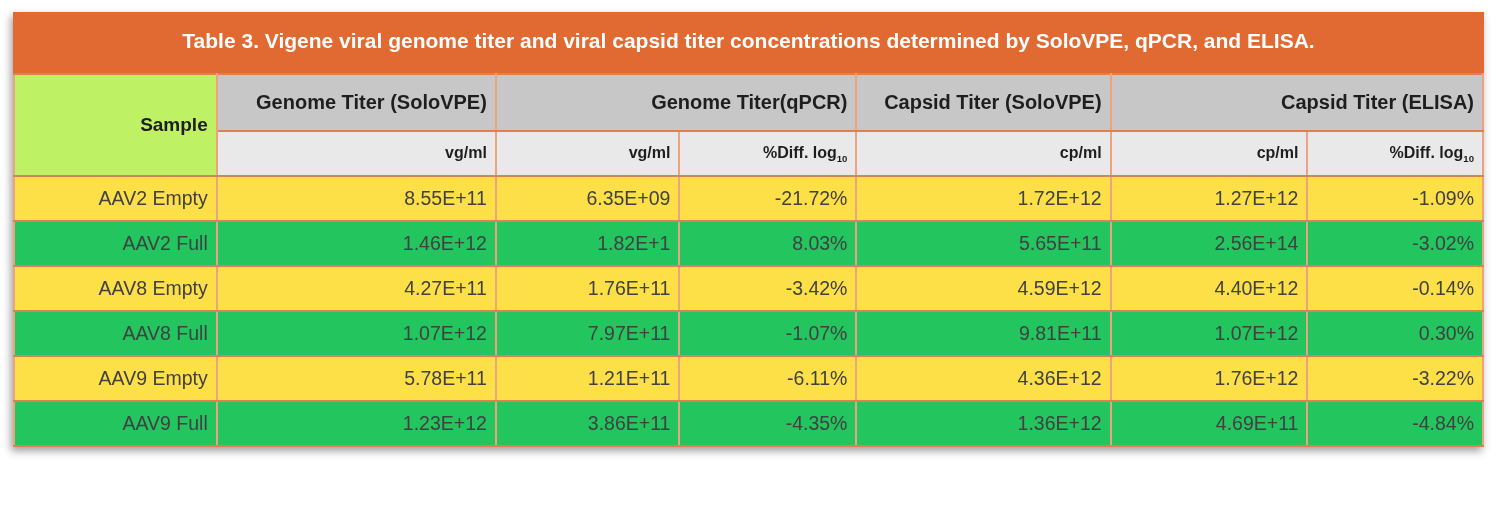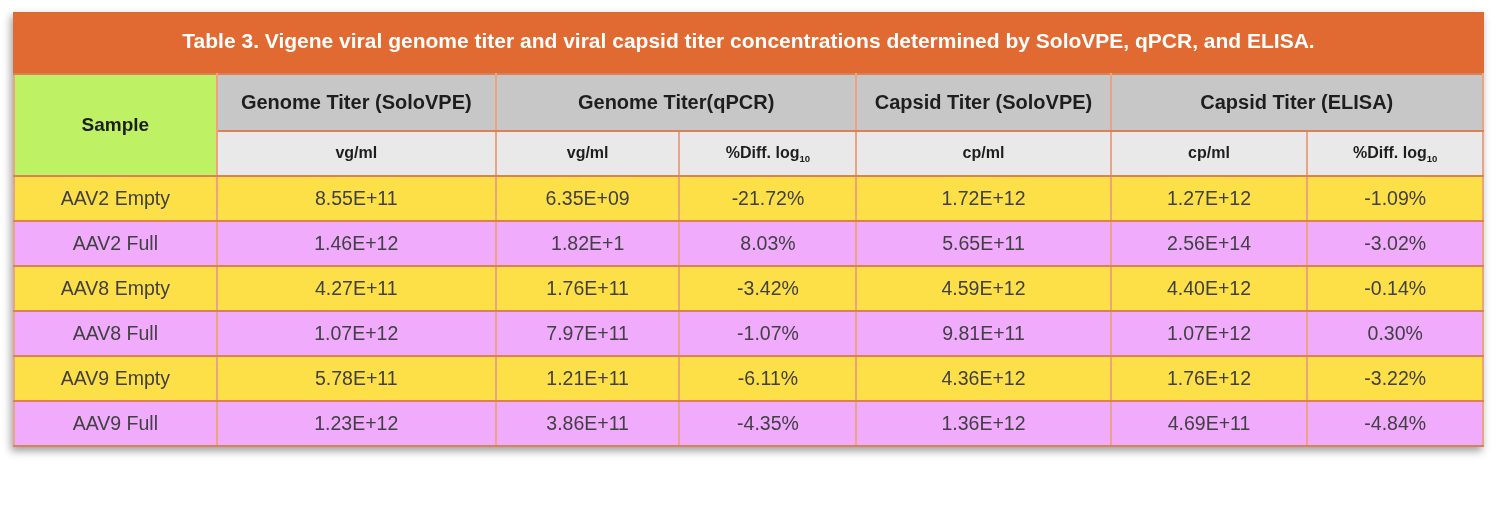--- a/index.html
+++ b/index.html
@@ -43,21 +43,21 @@
     border: 2px solid #D97F4D;
   }
   table.data-table th,
   table.data-table td {
     border-style: solid;
     border-width: 2px;
     border-top-color: #DB8254;
     border-bottom-color: #DB8254;
     border-left-color: #ECA480;
     border-right-color: #ECA480;
-    text-align: center;
+    text-align: right;
     vertical-align: middle;
     padding: 0 8px;
     overflow: hidden;
     white-space: nowrap;
     margin-left: 42px;
   }
   th.corner-header {
     background: #bef264;
     color: #1E1E1E;
     font-size: 19px;
@@ -80,21 +80,21 @@
   th.sub-header sub, td sub {
     font-size: 0.6em;
     line-height: 0;
   }
   td.data-cell, td.sample-cell {
     height: 43px;
     font-size: 19.5px;
     color: #414042;
   }
   tr.stripe-odd td { background: #fde047; }
-  tr.stripe-even td { background: #f0abfc; }
+  tr.stripe-even td { background: #22c55e; }
 </style>
 </head>
 <body>
 
 <div class="stage">
   <div class="card">
 
     <div class="title-band">
       <div>Table 3. Vigene viral genome titer and viral capsid titer concentrations determined by SoloVPE, qPCR, and ELISA.</div>
     </div>

